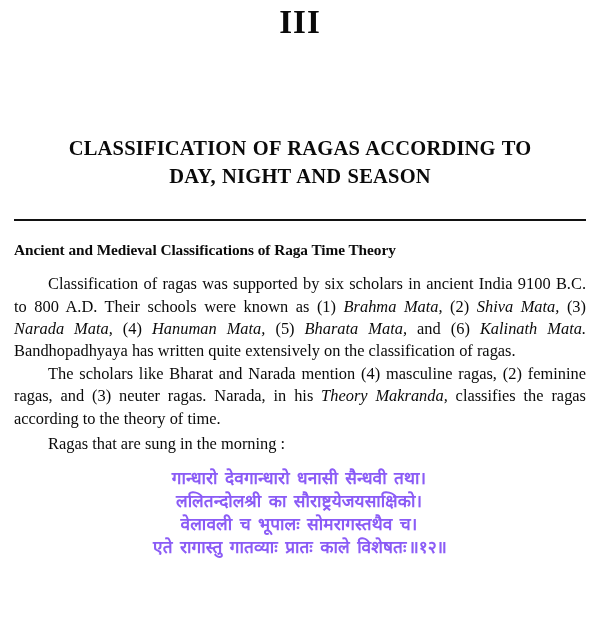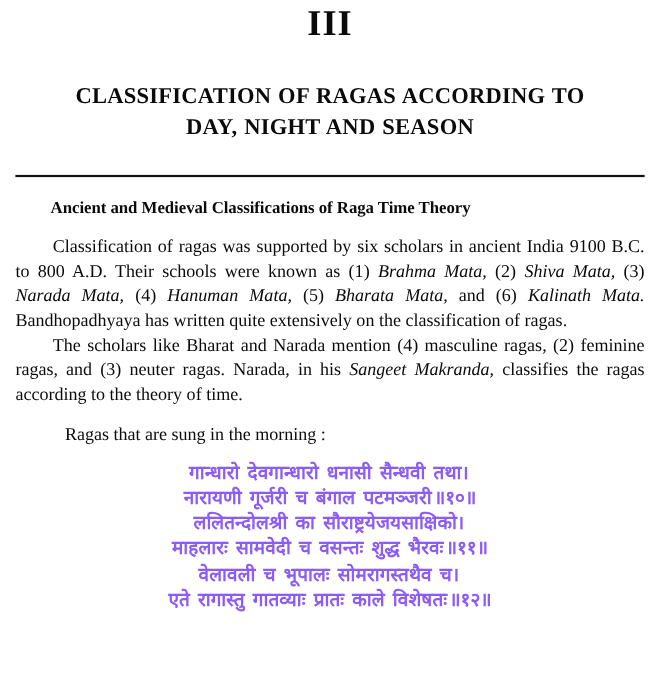--- a/index.html
+++ b/index.html
@@ -34,21 +34,21 @@
     font-family: "Liberation Serif", "DejaVu Serif", serif;
   }
 
   
   .chapter-title {
     text-align: center;
     font-weight: bold;
     font-size: 20.5px;
     line-height: 1.38;
     letter-spacing: 0.2px;
-    margin-top: 35px;
+    margin-top: 95px;
     word-spacing: 1px;
   }
   .chapter-title .title-line {
     display: block;
     white-space: nowrap;
   }
 
   
   .divider {
     margin-top: 28px;
@@ -58,21 +58,20 @@
     width: 100%;
   }
 
   
   .section-heading {
     font-weight: bold;
     font-size: 15.3px;
     margin-top: 19px;
     letter-spacing: -0.05px;
     line-height: 1.25;
-    margin-left: 32px;
   }
 
   
   .body-par {
     font-size: 16.4px;
     line-height: 1.355;
     text-align: justify;
     text-justify: inter-word;
     text-indent: 34px;
     margin: 0;
@@ -83,21 +82,21 @@
   .body-par.tight {
     padding-top: 1px;
   }
   .body-par em {
   }
 
   .lead-line {
     font-size: 16.4px;
     line-height: 1.355;
     text-indent: 34px;
-    margin: 11px;
+    margin: 0;
     padding-top: 3px;
   }
 
   
   .verse-block {
     margin-top: 12px;
     text-align: center;
     font-family: "Liberation Sans", "DejaVu Sans", sans-serif;
     font-size: 17.2px;
     font-weight: bold;
@@ -126,26 +125,24 @@
     <span class="title-line">CLASSIFICATION OF RAGAS ACCORDING TO</span>
     <span class="title-line">DAY, NIGHT AND SEASON</span>
   </h1>
 
   <hr class="divider">
 
   <h2 class="section-heading">Ancient and Medieval Classifications of Raga Time Theory</h2>
 
   <p class="body-par"><span>Classification of ragas was supported by six scholars in ancient India 9100 B.C. to 800 A.D. Their schools were known as (1) </span><em>Brahma Mata,</em><span> (2) </span><em>Shiva Mata,</em><span> (3) </span><em>Narada Mata,</em><span> (4) </span><em>Hanuman Mata,</em><span> (5) </span><em>Bharata Mata,</em><span> and (6) </span><em>Kalinath Mata.</em><span> Bandhopadhyaya has written quite extensively on the classification of ragas.</span></p>
 
-  <p class="body-par tight"><span>The scholars like Bharat and Narada mention (4) masculine ragas, (2) feminine ragas, and (3) neuter ragas. Narada, in his </span><em>Sangeet Makranda,</em><span> classifies the ragas according to the theory of time.</span></p>
+  <p class="body-par tight"><span>The scholars like Bharat and Narada mention (4) masculine ragas, (2) feminine ragas, and (3) neuter ragas. Narada, in his </span><em>Theory Makranda,</em><span> classifies the ragas according to the theory of time.</span></p>
 
   <p class="lead-line">Ragas that are sung in the morning :</p>
 
   <div class="verse-block">
     <span class="verse-line"><span>गान्धारो देवगान्धारो धनासी सैन्धवी तथा।</span><span class="verse-num"></span></span>
-    <span class="verse-line"><span>नारायणी गूर्जरी च बंगाल पटमञ्जरी</span><span class="verse-num">॥१०॥</span></span>
     <span class="verse-line"><span>ललितन्दोलश्री का सौराष्ट्रयेजयसाक्षिको।</span><span class="verse-num"></span></span>
-    <span class="verse-line"><span>माहलारः सामवेदी च वसन्तः शुद्ध भैरवः</span><span class="verse-num">॥११॥</span></span>
     <span class="verse-line"><span>वेलावली च भूपालः सोमरागस्तथैव च।</span><span class="verse-num"></span></span>
     <span class="verse-line"><span>एते रागास्तु गातव्याः प्रातः काले विशेषतः</span><span class="verse-num">॥१२॥</span></span>
   </div>
 
 </div>
 
 </body></html>

